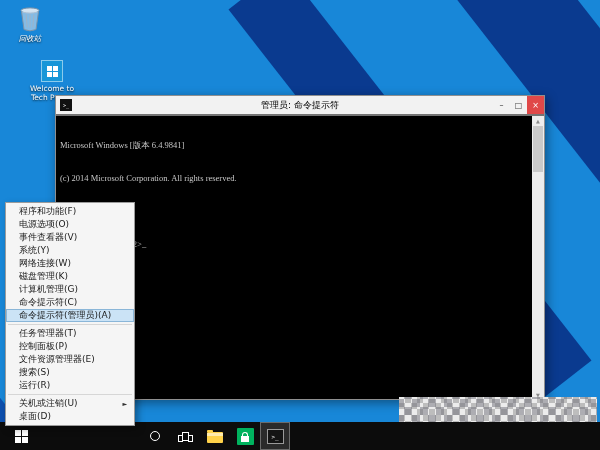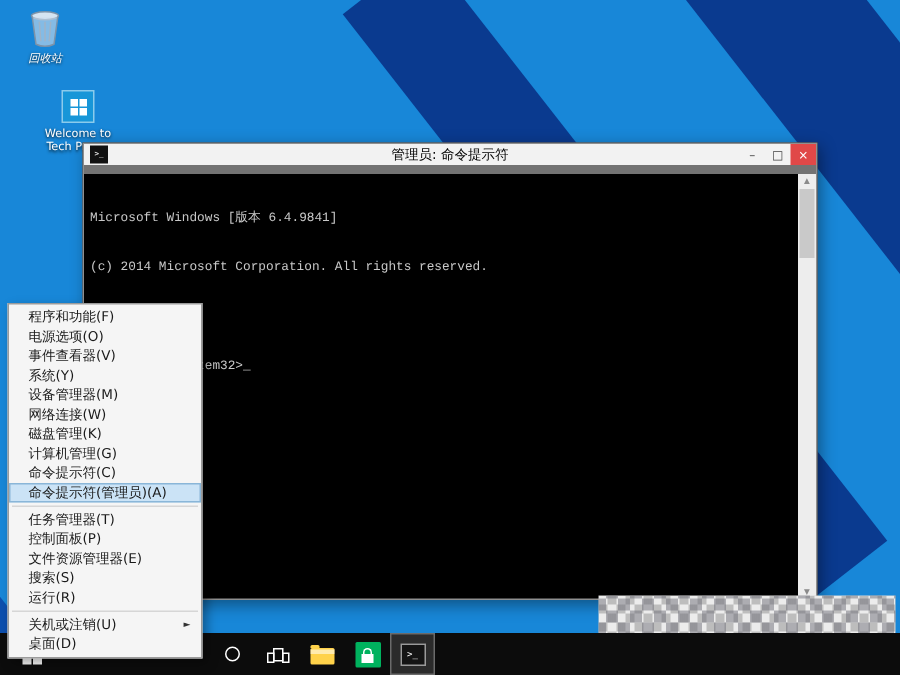--- a/index.html
+++ b/index.html
@@ -31,32 +31,32 @@
     linear-gradient(#fff,#fff) right top / 6px 6px no-repeat,
     linear-gradient(#fff,#fff) left bottom / 6px 6px no-repeat,
     linear-gradient(#fff,#fff) right bottom / 6px 6px no-repeat; }
   .winlogo.small { width:11px; height:11px; background-size:5px 5px; }
 
   
   .cmd-window { position:absolute; left:55px; top:95px; width:490px; height:305px;
     z-index:2; border:1px solid #8f8f8f; background:var(--cmd_bg,#000);
     box-shadow:2px 3px 10px rgba(0,0,0,.4); display:flex; flex-direction:column; }
   .titlebar { height:20px; background:var(--titlebar_bg,#f2f2f2); position:relative;
-    display:flex; align-items:center; flex:0 0 auto; border-bottom:6px solid #737373; }
+    display:flex; align-items:center; flex:0 0 auto; border-bottom:2px solid #737373; }
   .win-icon { width:12px; height:12px; margin-left:4px; background:#111; color:#fff;
     font-family:"DejaVu Sans Mono",monospace; font-size:5px; display:flex;
     align-items:center; justify-content:center; z-index:1; }
   .title-text { position:absolute; left:0; right:0; text-align:center; font-size:9px;
     color:var(--titlebar_text,#000); }
   .caption-buttons { margin-left:auto; display:flex; z-index:1; height:100%; }
   .cap-btn { width:17px; height:100%; display:flex; align-items:center; justify-content:center;
     font-size:8px; color:#444; cursor:default; }
   .cap-btn.close { background:var(--close_button_bg,#e04848); color:#fff; }
   .console { flex:1; display:flex; min-height:0; }
-  .console-text { flex:1; padding:2px 4px; font-family:Liberation Mono, monospace;
+  .console-text { flex:1; padding:2px 4px; font-family:Liberation Serif, serif;
     font-size:8.5px; line-height:11px; color:var(--cmd_text,#c8c8c8); white-space:pre; overflow:hidden; }
   .console-line { min-height:11px; }
   .cursor { color:var(--cmd_text,#c8c8c8); }
   .scrollbar { flex:0 0 12px; background:#ededed; display:flex; flex-direction:column; }
   .scroll-arrow { height:9px; font-size:5px; color:#8a8a8a; display:flex;
     align-items:center; justify-content:center; }
   .scroll-track { flex:1; position:relative; }
   .scroll-thumb { position:absolute; top:1px; left:1px; width:10px; height:46px; background:#c9c9c9; }
 
   
@@ -181,21 +181,20 @@
         <span class="cmd-tile">&gt;_</span>
       </div>
     </div>
   </div>
 
   <div class="winx-menu">
     <div class="menu-item">程序和功能(F)</div>
     <div class="menu-item">电源选项(O)</div>
     <div class="menu-item">事件查看器(V)</div>
     <div class="menu-item">系统(Y)</div>
-    <div class="menu-item">设备管理器(M)</div>
     <div class="menu-item">网络连接(W)</div>
     <div class="menu-item">磁盘管理(K)</div>
     <div class="menu-item">计算机管理(G)</div>
     <div class="menu-item">命令提示符(C)</div>
     <div class="menu-item highlighted">命令提示符(管理员)(A)</div>
     <div class="menu-sep"></div>
     <div class="menu-item">任务管理器(T)</div>
     <div class="menu-item">控制面板(P)</div>
     <div class="menu-item">文件资源管理器(E)</div>
     <div class="menu-item">搜索(S)</div>

